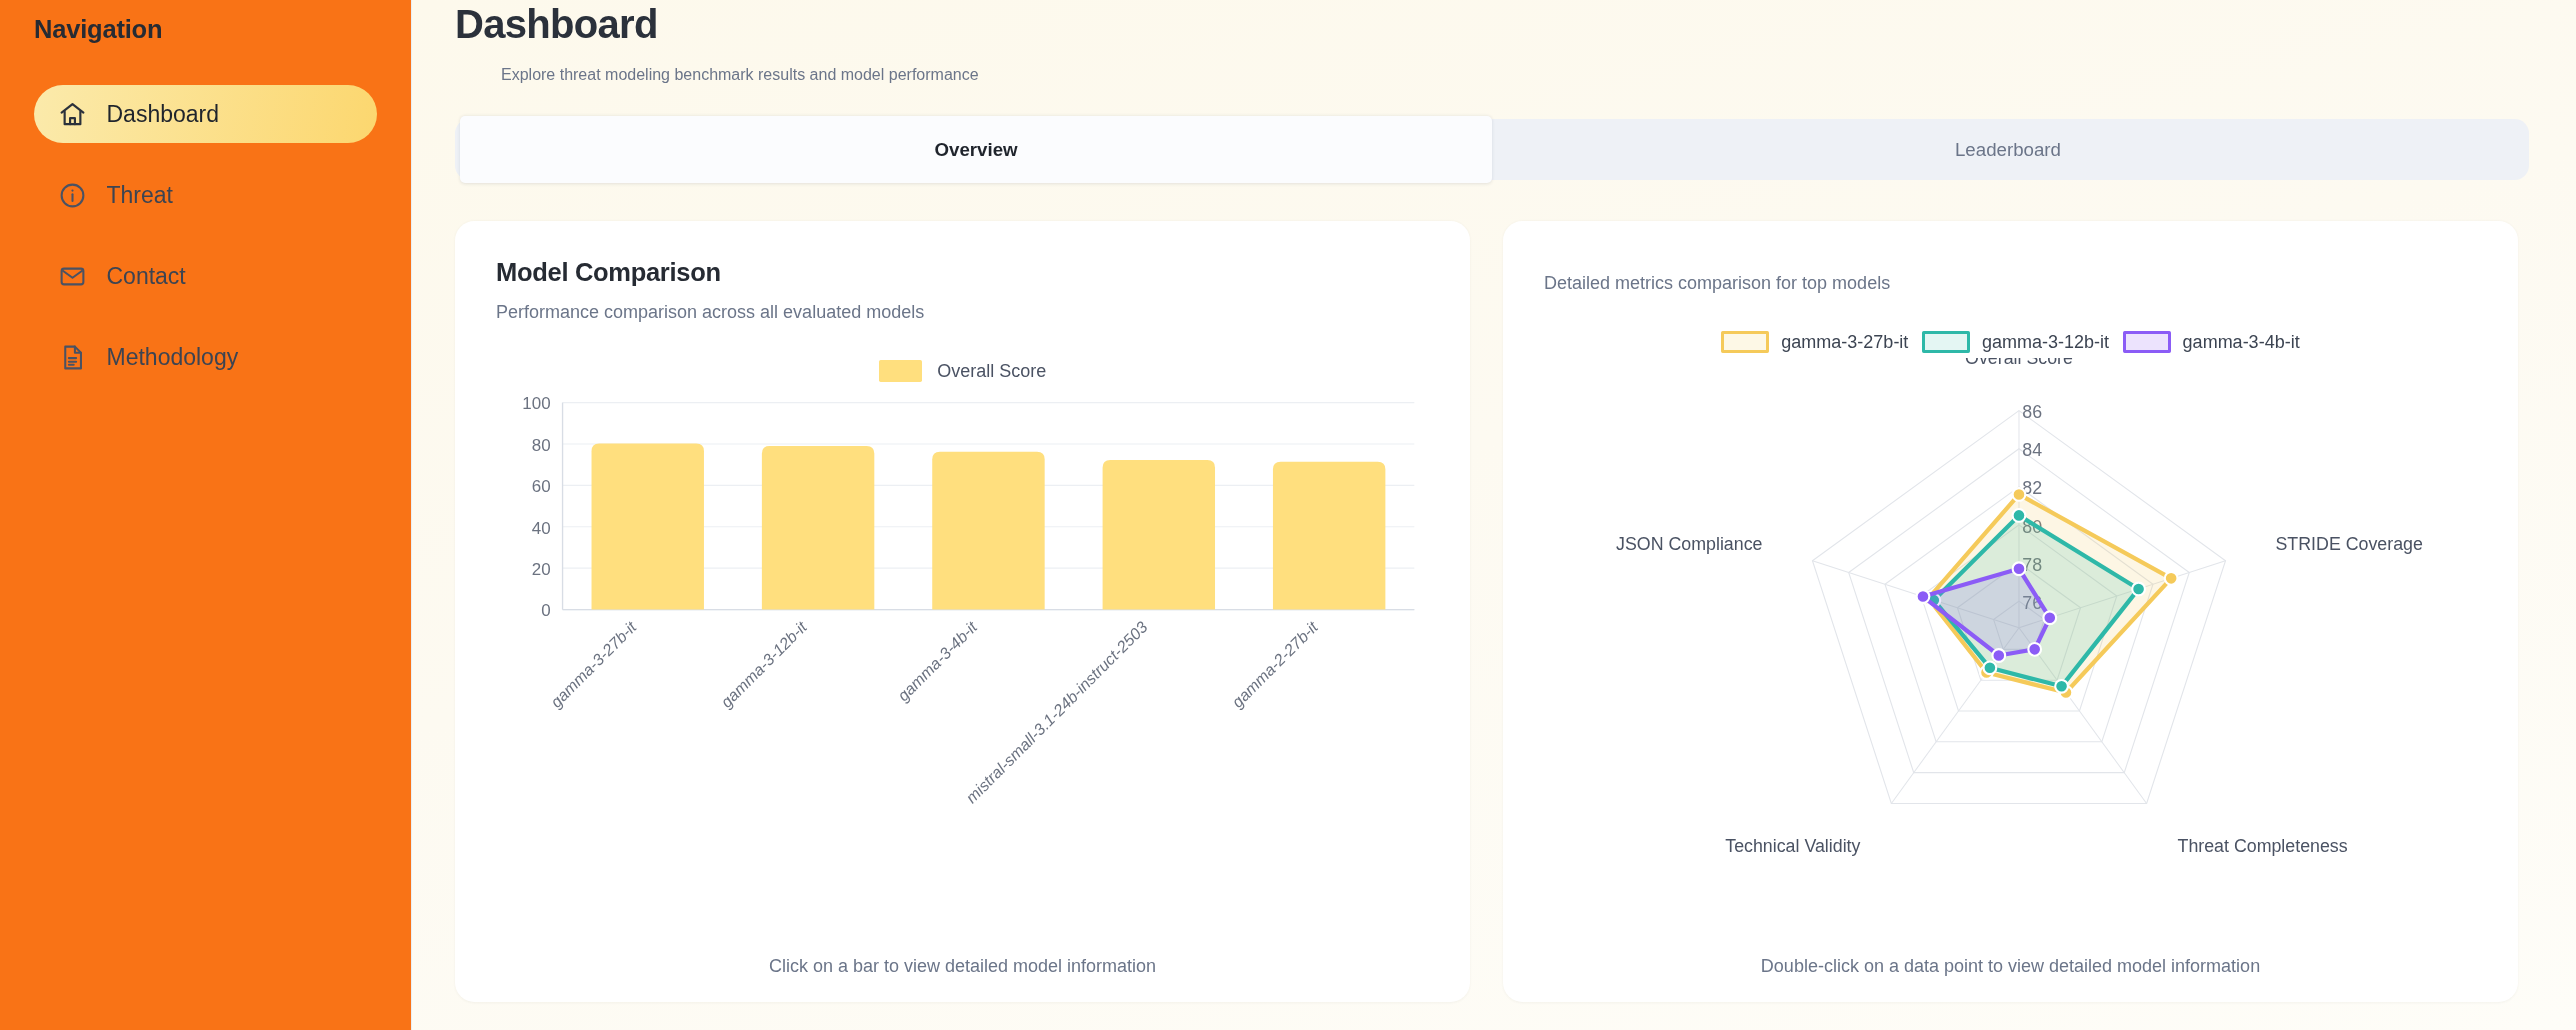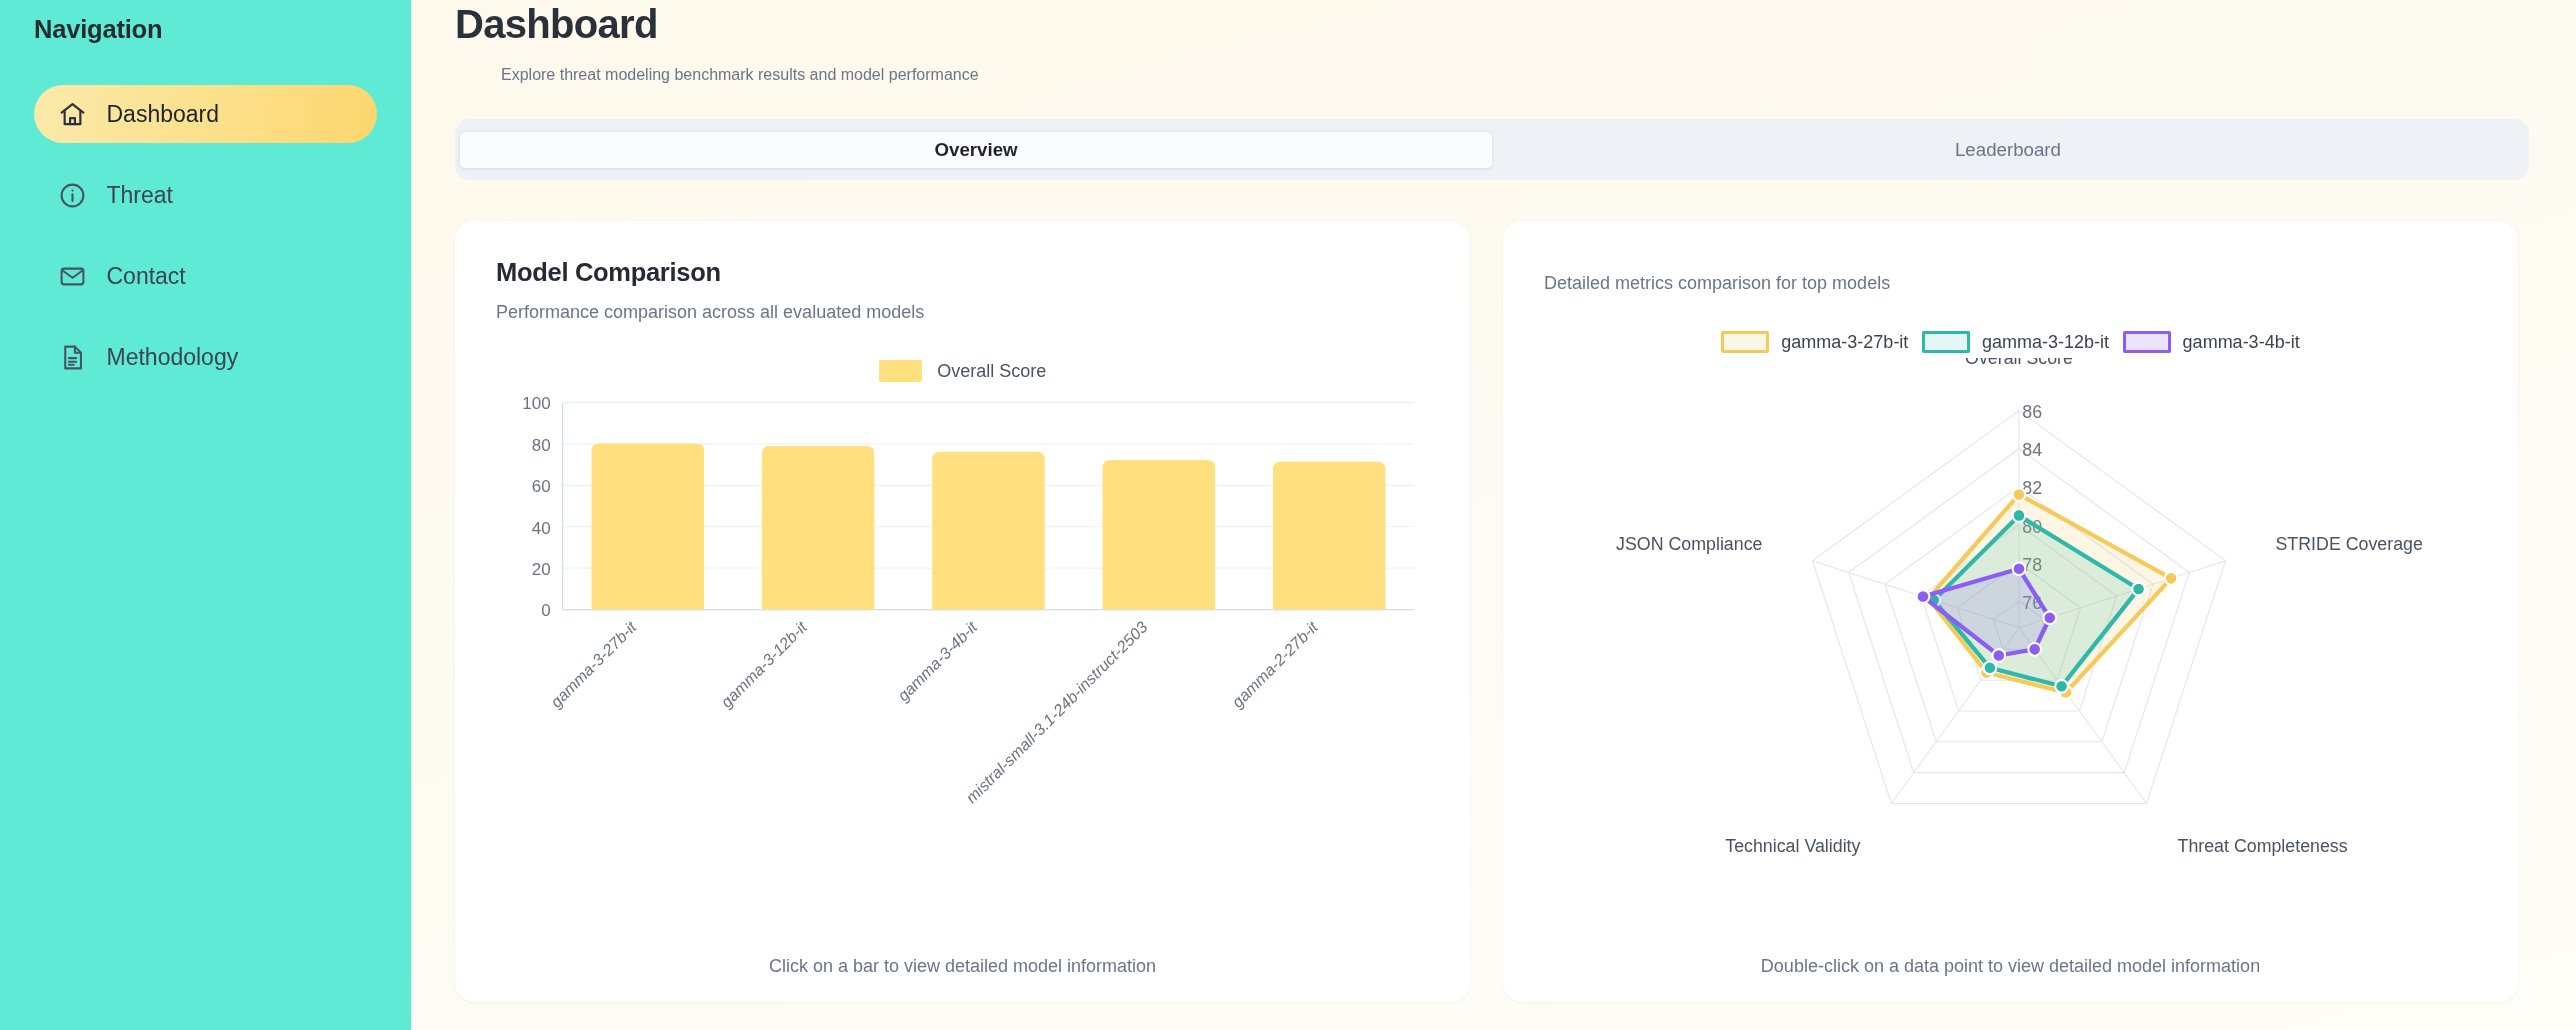--- a/index.html
+++ b/index.html
@@ -7,21 +7,21 @@
     width: 2576px; height: 1031px;
     font-family: "Liberation Sans", sans-serif;
     background: #ffffff;
     overflow: hidden;
   }
   #app { display: flex; width: 2576px; height: 1031px; }
 
   
   #sidebar {
     width: 412px; height: 1031px;
-    background: #5eead4;
+    background: #f97316;
     border-right: 0.8px solid #e9edf3;
     padding: 0;
     flex: 0 0 412px;
   }
   .nav-title {
     font-size: 25.5px; font-weight: bold; color: #262b33;
     padding: 15.3px 0 0 34px; letter-spacing: -0.2px;
   }
   .nav-list { margin-top: 41px; padding: 0 34px; }
   .nav-item {
@@ -57,21 +57,21 @@
   
   .tabbar {
     margin-top: 35px;
     height: 61px; border-radius: 14.4px;
     background: #eef1f6;
     display: flex; align-items: center;
     padding: 5.1px;
     width: 2074px;
   }
   .tab {
-    flex: 1 1 0; height: 36px; border-radius: 5px;
+    flex: 1 1 0; height: 67px; border-radius: 5px;
     display: flex; align-items: center; justify-content: center;
     font-size: 18.7px; color: #6b7589; cursor: pointer;
   }
   .tab.active {
     background: #fbfcfe; color: #1f242c; font-weight: bold;
     box-shadow: 0 0.8px 3.4px rgba(40,50,70,0.12);
   }
 
   
   .cards { display: flex; gap: 33px; margin-top: 41px; }

